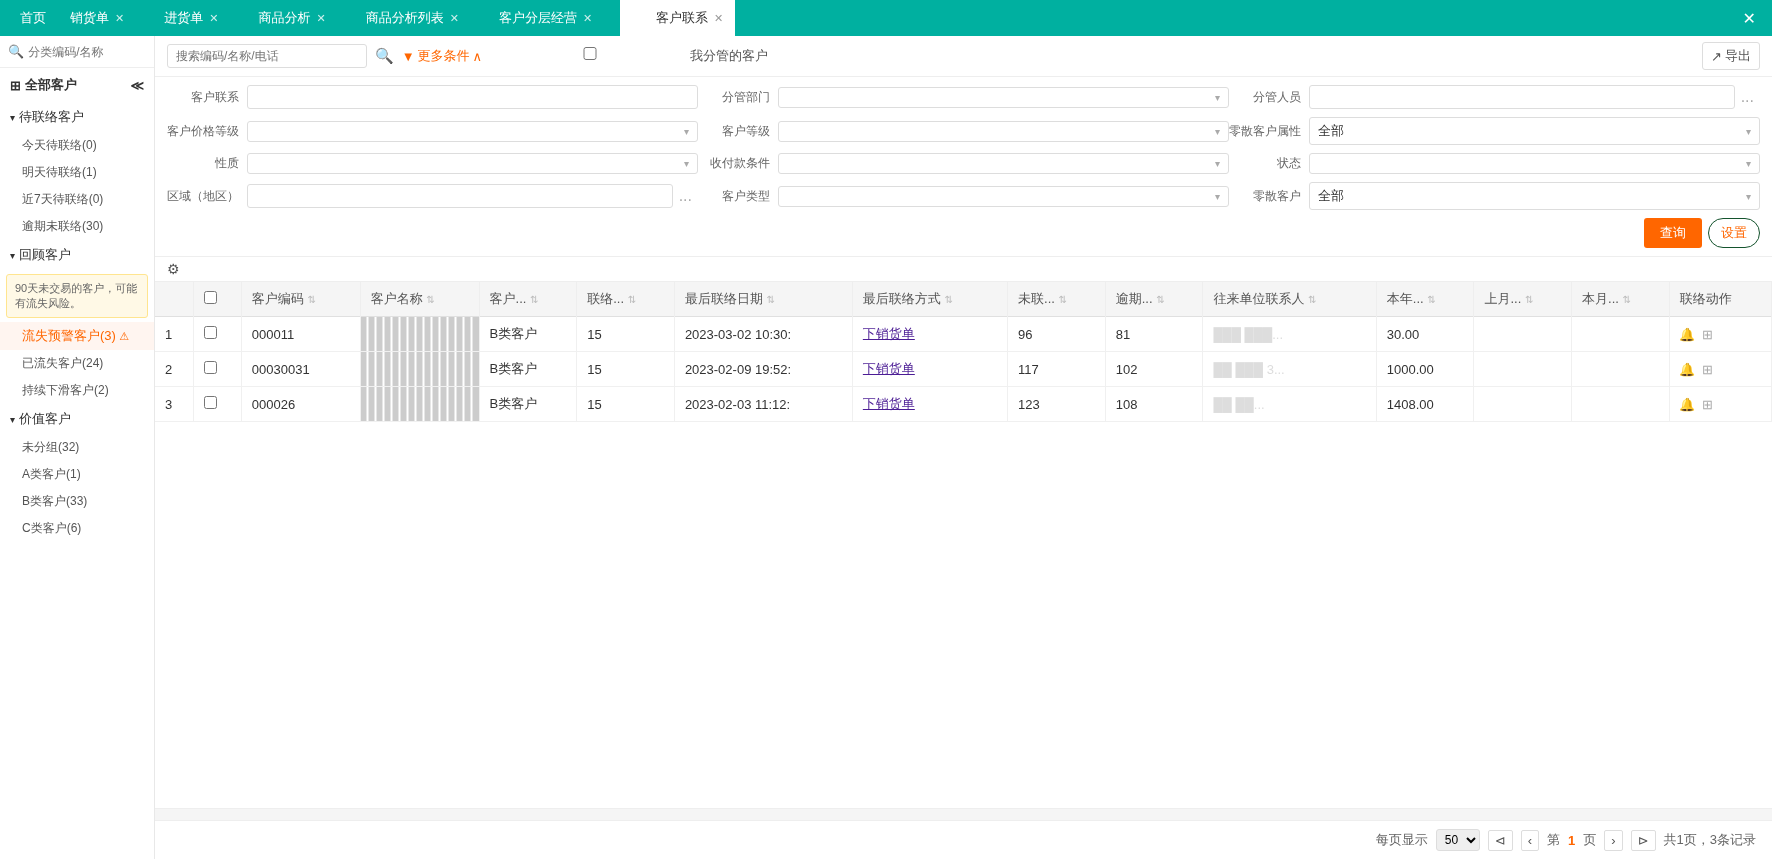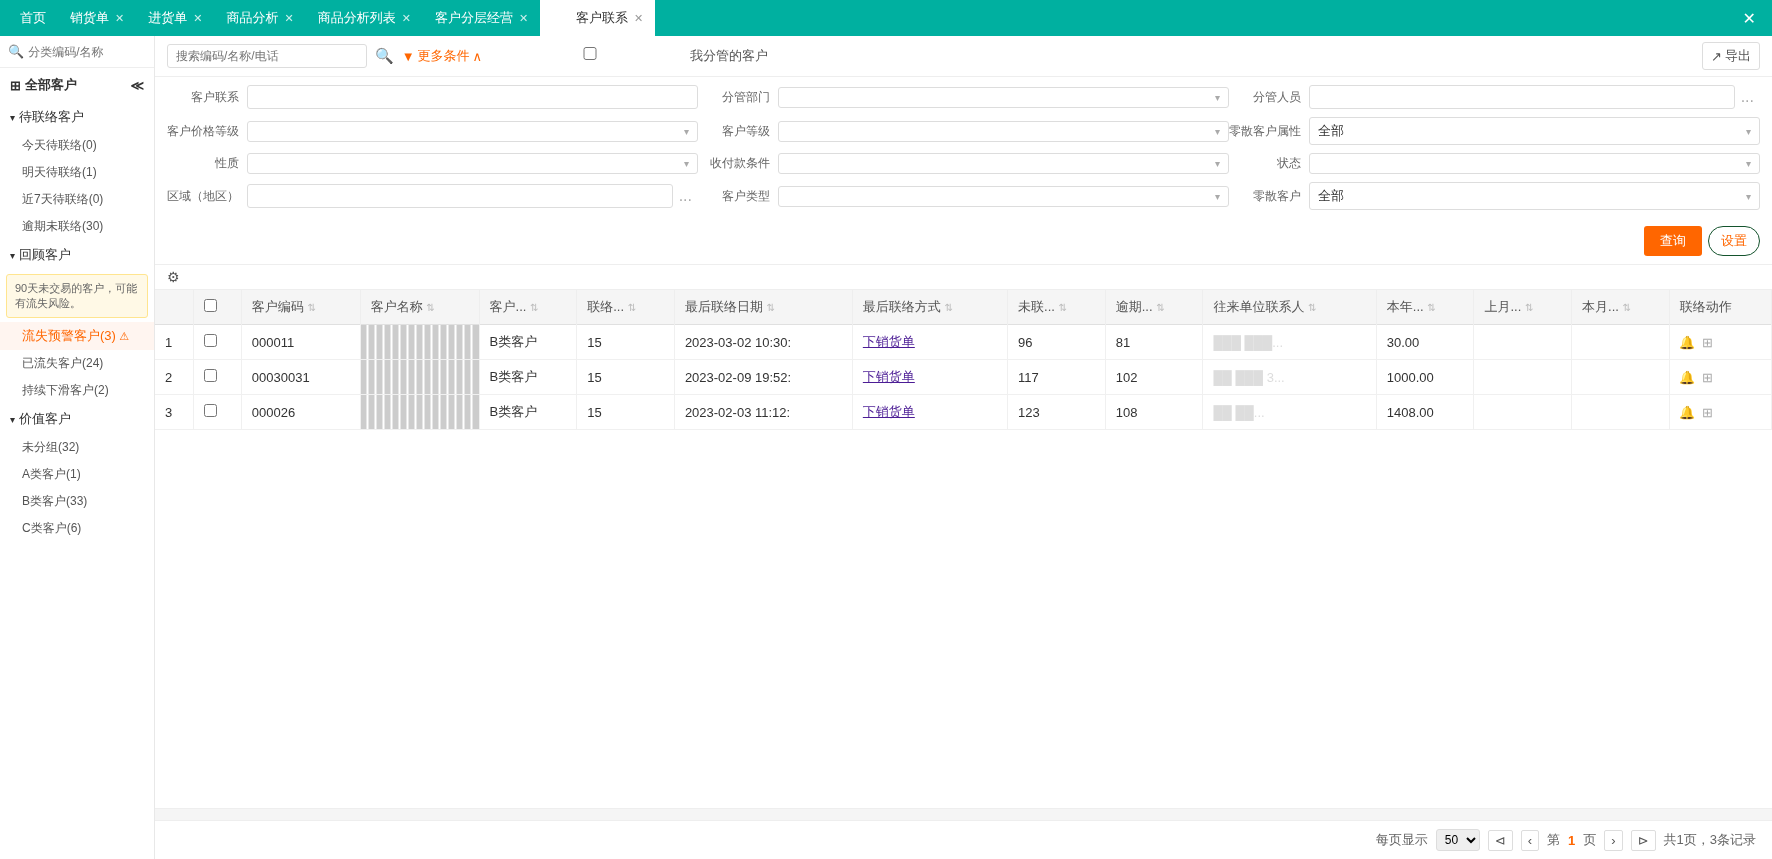--- a/index.html
+++ b/index.html
@@ -343,21 +343,21 @@
     .scrollbar-inner {
       width: 2000px;
       height: 1px;
     }
   </style>
 </head>
 <body>
 
 <div class="top-nav">
   <span class="home-tab">首页</span>
-  <div id="nav-tabs-container" style="display: flex;">
+  <div id="nav-tabs-container" style="display: flex; gap: 16px;">
       <div class="nav-tab">
         <span>销货单</span>
         <span class="close-x">✕</span>
       </div>
       <div class="nav-tab">
         <span>进货单</span>
         <span class="close-x">✕</span>
       </div>
       <div class="nav-tab">
         <span>商品分析</span>
@@ -525,21 +525,21 @@
         </div>
         <div class="filter-field">
           <span class="filter-label">零散客户</span>
           <div class="filter-select">
             <span>全部</span>
             <span class="chevron">▾</span>
           </div>
         </div>
       </div>
 
-      <div style="display:flex; justify-content:flex-end; margin-top:16px; gap:6px;">
+      <div style="display:flex; justify-content:flex-end; margin-top:8px; gap:6px;">
         <button class="btn-query">查询</button>
         <button class="btn-settings">设置</button>
       </div>
     </div>
 
     <div style="background:white; padding:4px 12px; border-bottom:1px solid #eee; display:flex; align-items:center;">
       <span style="color:#555; cursor:pointer; font-size:14px;">⚙</span>
     </div>
 
     <div class="table-area">

